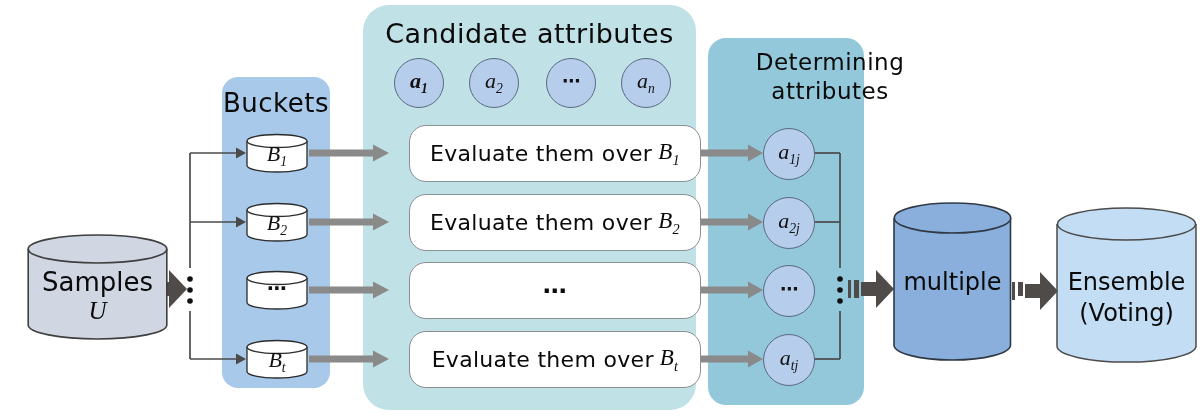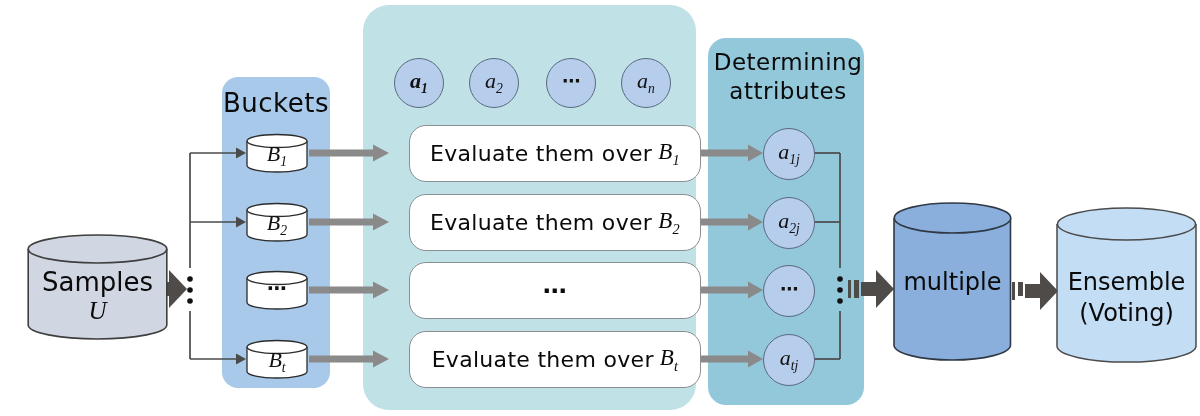--- a/index.html
+++ b/index.html
@@ -7,21 +7,21 @@
     position:relative; width:1200px; height:416px; background:#ffffff;
     font-family:"DejaVu Sans", sans-serif; overflow:hidden; color:#111;
   }
   .panel { position:absolute; }
   .panel-buckets { left:222px; top:77px; width:108px; height:311px; background:#a8c9e9; border-radius:16px; }
   .panel-candidate { left:363px; top:5px; width:333px; height:405px; background:#c0e1e5; border-radius:26px; }
   .panel-determining { left:708px; top:38px; width:156px; height:367px; background:#93c7da; border-radius:18px; }
   .panel-title { position:absolute; width:100%; text-align:center; font-size:26px; letter-spacing:0.5px; color:#0a0a0a; }
   .title-buckets { top:88px; left:222px; width:108px; }
   .title-candidate { top:18px; left:363px; width:333px; font-size:27px; }
-  .title-determining { top:48px; left:708px; width:160px; font-size:23px; line-height:29px; }
+  .title-determining { top:48px; left:708px; width:160px; font-size:23px; line-height:29px;padding-left:42px; }
   .math { font-family:"Liberation Serif", serif; font-style:italic; font-weight:normal; }
   .math sub { font-size:0.62em; font-style:italic; }
   .cyl { position:absolute; }
   .cyl svg { display:block; }
   .cyl-label { position:absolute; left:0; width:100%; text-align:center; }
   .node-circle {
     position:absolute; width:48px; height:48px; border-radius:50%;
     background:#b7cdec; border:1.4px solid #5a6a80;
     display:flex; align-items:center; justify-content:center;
     font-size:22px;
@@ -40,20 +40,21 @@
 </head>
 <body>
 
 <div class="canvas">
 
   <div class="panel panel-buckets"></div>
   <div class="panel panel-candidate"></div>
   <div class="panel panel-determining"></div>
 
   <div class="panel-title title-buckets">Buckets</div>
+  <div class="panel-title title-candidate">Candidate attributes</div>
   <div class="panel-title title-determining">
     <div>Determining</div>
     <div>attributes</div>
   </div>
 
   <svg class="overlay" width="1200" height="416">
 
     <g stroke="#4a4a4a" stroke-width="1.7" fill="none">
       <path d="M190,153 V268"></path>
         <path d="M190,311 V359"></path>

